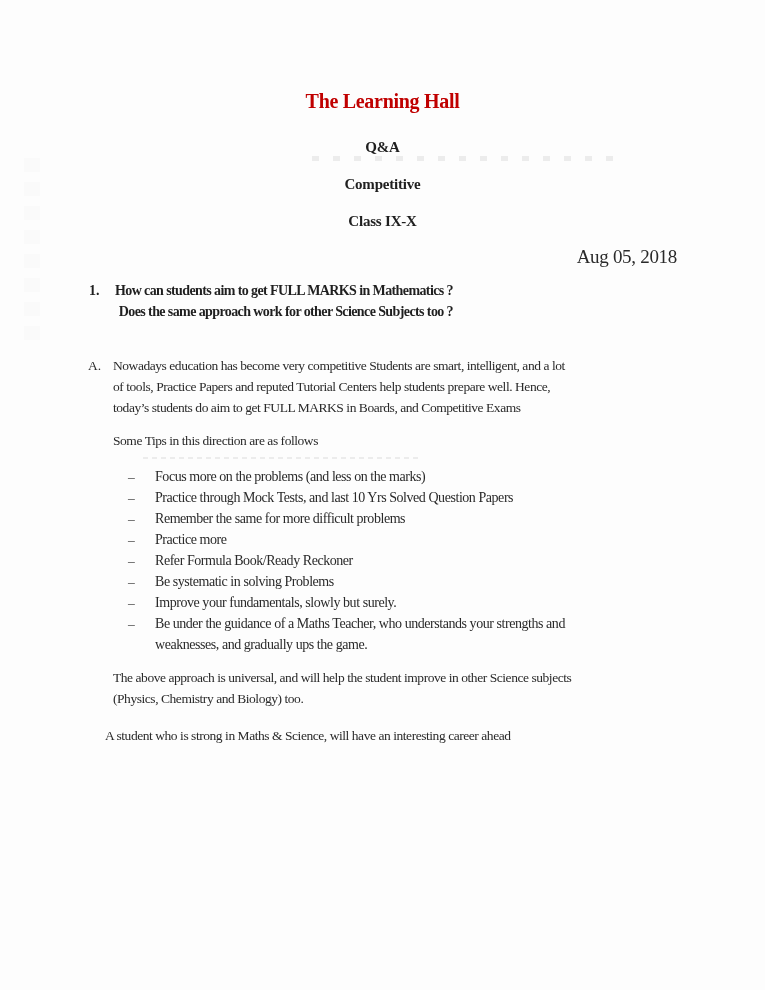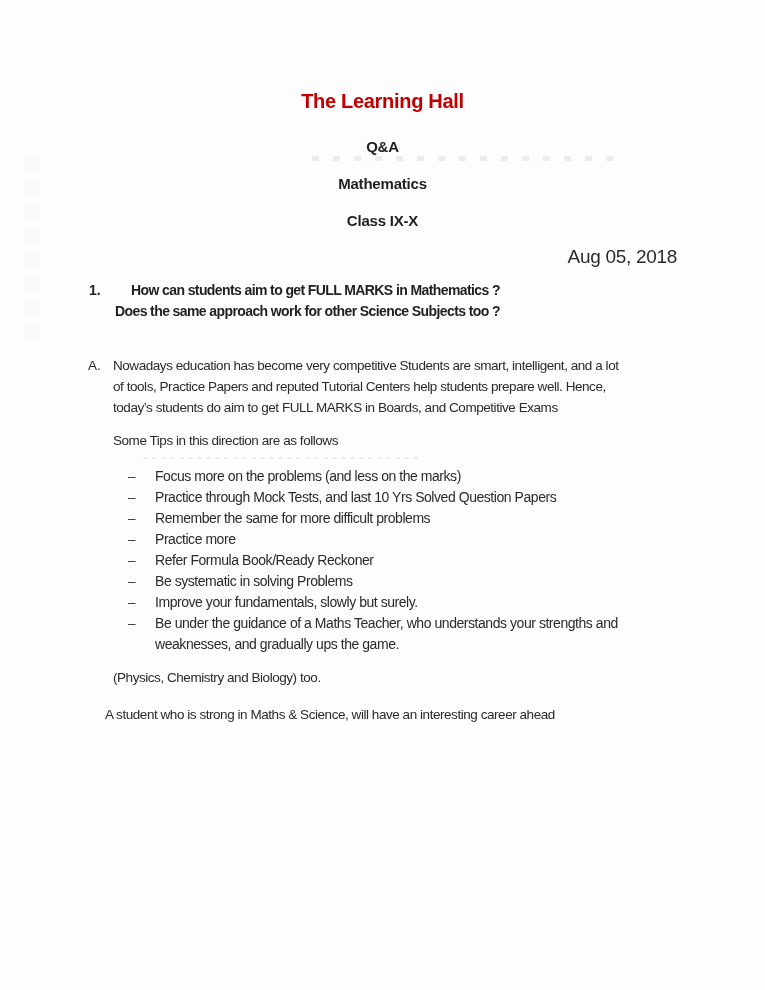--- a/index.html
+++ b/index.html
@@ -2,21 +2,21 @@
 <html><head>
 <meta charset="utf-8">
 <style>
   html,body{margin:0;padding:0;background:#ffffff;}
   .page{
     position:relative;
     width:765px;height:990px;
     margin:0 auto;
     background:#fdfdfd;
     color:#2a2a2a;
-    font-family:Liberation Sans, sans-serif;
+    font-family:Liberation Serif, serif;
     overflow:hidden;
     box-sizing:border-box;
     padding-top:90px;
   }
   
   .title{
     margin:0;text-align:center;
     font-size:20px;font-weight:bold;line-height:22px;
     letter-spacing:-0.3px;color:#c00000;
   }
@@ -108,21 +108,21 @@
       <i></i>
       <i></i>
       <i></i>
       <i></i>
       <i></i>
   </div>
   <div class="dash-artifact"></div>
 
   <h1 class="title">The Learning Hall</h1>
   <div class="sub qa">Q&amp;A</div>
-  <div class="sub mid">Mathematics</div>
+  <div class="sub mid">Competitive</div>
   <div class="sub mid">Class IX-X</div>
   <div class="date-row">Aug 05, 2018</div>
 
   <div class="question">
     <span class="q-num">1.</span>
     <div class="q-lines">
       <div class="line">How can students aim to get FULL MARKS in Mathematics ?</div>
       <div class="line">Does the same approach work for other Science Subjects too ?</div>
     </div>
   </div>
@@ -184,18 +184,19 @@
     <div class="bullet-row">
       <span class="dash">–</span>
       <div class="b-lines">
         <div class="line">Be under the guidance of a Maths Teacher, who understands your strengths and</div>
         <div class="line">weaknesses, and gradually ups the game.</div>
       </div>
     </div>
   </div>
 
   <div class="closing">
+    <div class="line">The above approach is universal, and will help the student improve in other Science subjects</div>
     <div class="line">(Physics, Chemistry and Biology) too.</div>
   </div>
 
   <div class="final-line">A student who is strong in Maths &amp; Science, will have an interesting career ahead</div>
 
 </div>
 
 </body></html>

